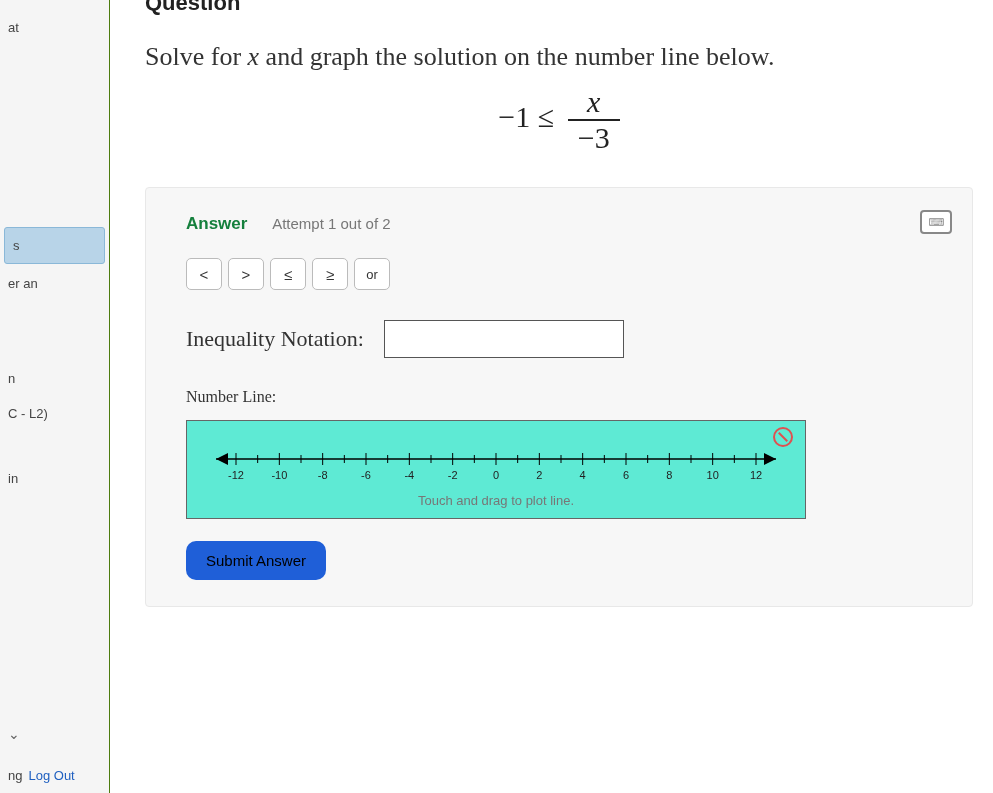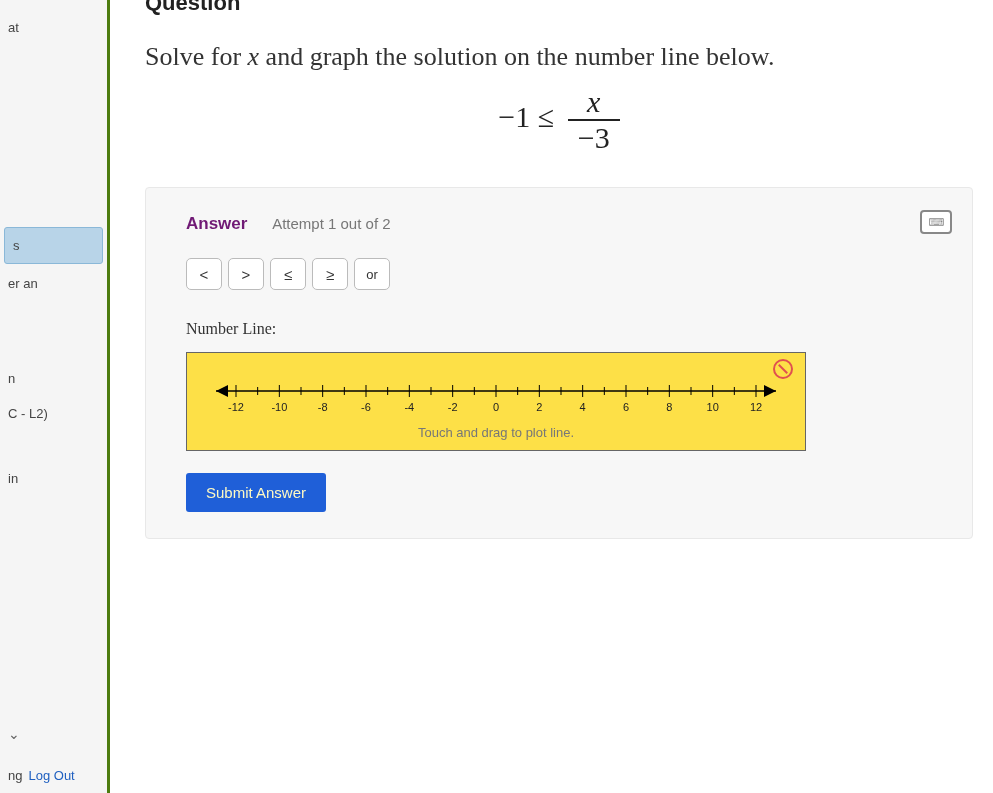--- a/index.html
+++ b/index.html
@@ -11,21 +11,21 @@
     overflow: hidden;
     position: relative;
   }
   .app {
     display: flex;
     height: 100%;
   }
   .sidebar {
     width: 110px;
     background: #f5f5f5;
-    border-right: 3px solid #4d7c0f;
+    border-right: 1px solid #4d7c0f;
     display: flex;
     flex-direction: column;
     font-family: Arial, sans-serif;
     font-size: 13px;
     color: #444;
     padding-top: 10px;
   }
   .sidebar-item {
     padding: 10px 8px;
     cursor: pointer;
@@ -99,21 +99,21 @@
     border-radius: 4px;
     padding: 26px 30px 26px 40px;
     position: relative;
   }
   .answer-header {
     font-family: Arial, sans-serif;
     font-size: 17px;
     color: #333;
     margin-bottom: 24px;
   }
-  .answer-header b { font-weight: bold; color: #701a75; }
+  .answer-header b { font-weight: bold; color: #15803d; }
   .answer-header .attempt { color: #777; margin-left: 20px; font-size: 15px; }
   .keyboard-icon {
     position: absolute;
     right: 20px;
     top: 22px;
     width: 32px;
     height: 24px;
     border: 2px solid #888;
     border-radius: 4px;
     background: #fff;
@@ -165,21 +165,21 @@
     font-size: 16px;
   }
   .numline-label {
     font-size: 16px;
     color: #333;
     margin-bottom: 14px;
     font-family: Georgia, serif;
   }
   .numline-box {
     border: 1.5px solid #666;
-    background: #fde047;
+    background: #5eead4;
     padding: 18px 14px 10px;
     width: 620px;
     position: relative;
   }
   .clear-badge {
     position: absolute;
     top: 6px;
     right: 12px;
     width: 20px;
     height: 20px;
@@ -201,23 +201,23 @@
   .numline-caption {
     text-align: center;
     font-size: 13px;
     color: #777;
     font-family: Arial, sans-serif;
     margin-top: 4px;
   }
   .submit-btn {
     margin-top: 22px;
     background: #1f5fd8;
-    color: #fef9c3;
+    color: #000000;
     border: none;
-    border-radius: 3px;
+    border-radius: 10px;
     padding: 11px 20px;
     font-size: 15px;
     font-family: Arial, sans-serif;
     cursor: pointer;
   }
   .chev {
     font-size: 14px;
     color: #666;
   }
 </style>
@@ -267,20 +267,24 @@
       </div>
 
       <div class="op-row">
         <button class="op-btn">&lt;</button>
         <button class="op-btn">&gt;</button>
         <button class="op-btn">≤</button>
         <button class="op-btn">≥</button>
         <button class="op-btn or">or</button>
       </div>
 
+      <div class="field-row">
+        <span class="field-label">Inequality Notation:</span>
+        <input class="text-input" type="text" value="" style="">
+      </div>
 
       <div class="numline-label">Number Line:</div>
 
       <div class="numline-box">
         <div class="clear-badge"></div>
         <svg class="numline-svg" width="580" height="50" viewBox="0 0 580 50">
           <line x1="10" y1="20" x2="570" y2="20" stroke="#000" stroke-width="1.5"></line>
           <polygon points="10,20 22,14 22,26" fill="#000"></polygon>
           <polygon points="570,20 558,14 558,26" fill="#000"></polygon>
           <g id="ticks">

